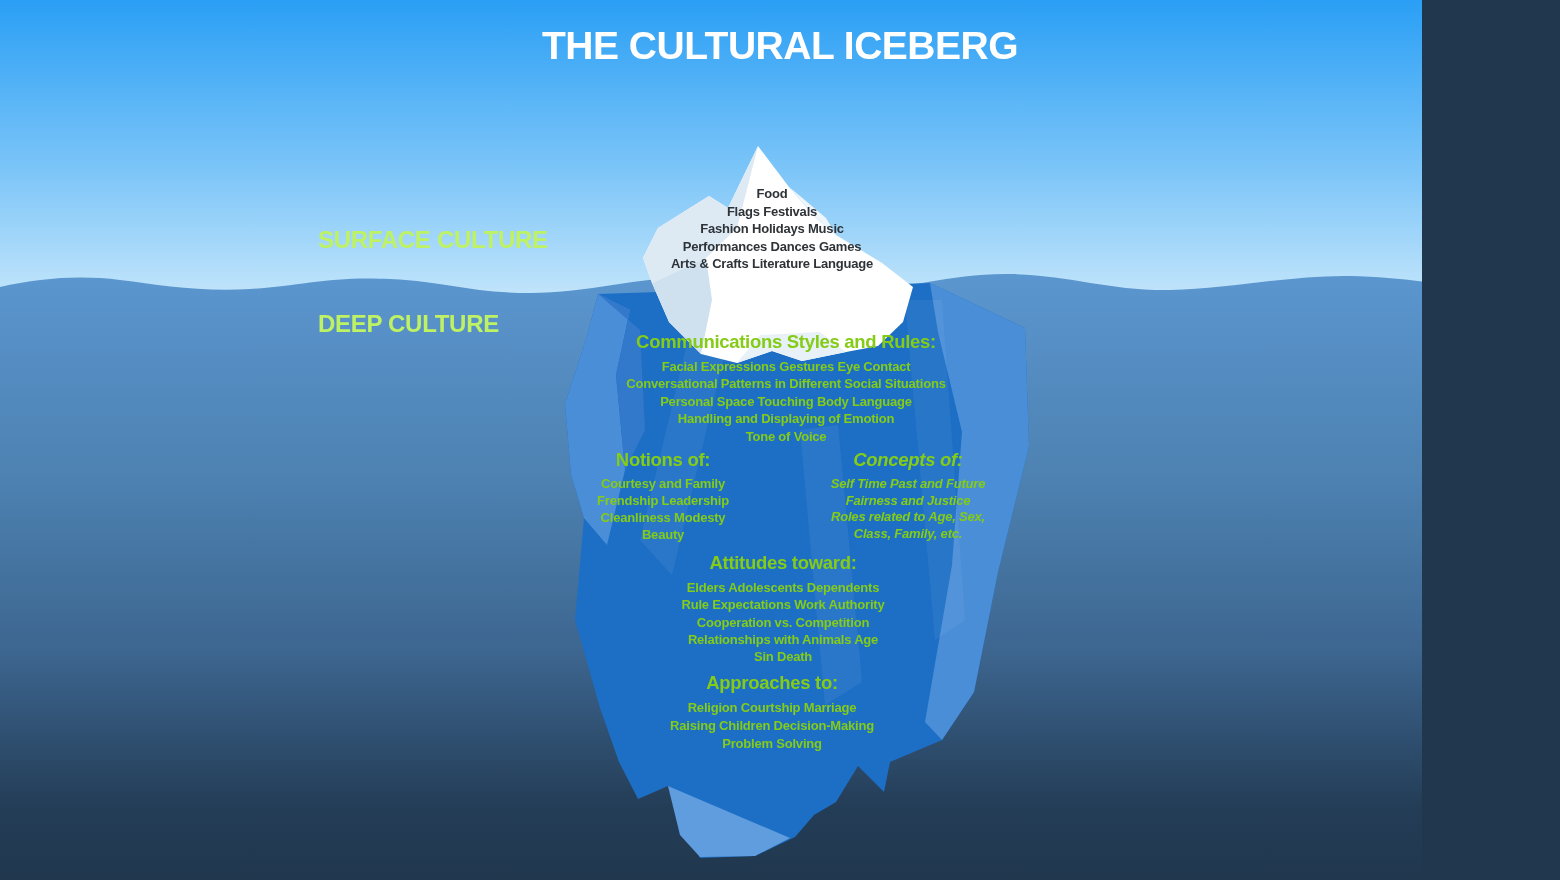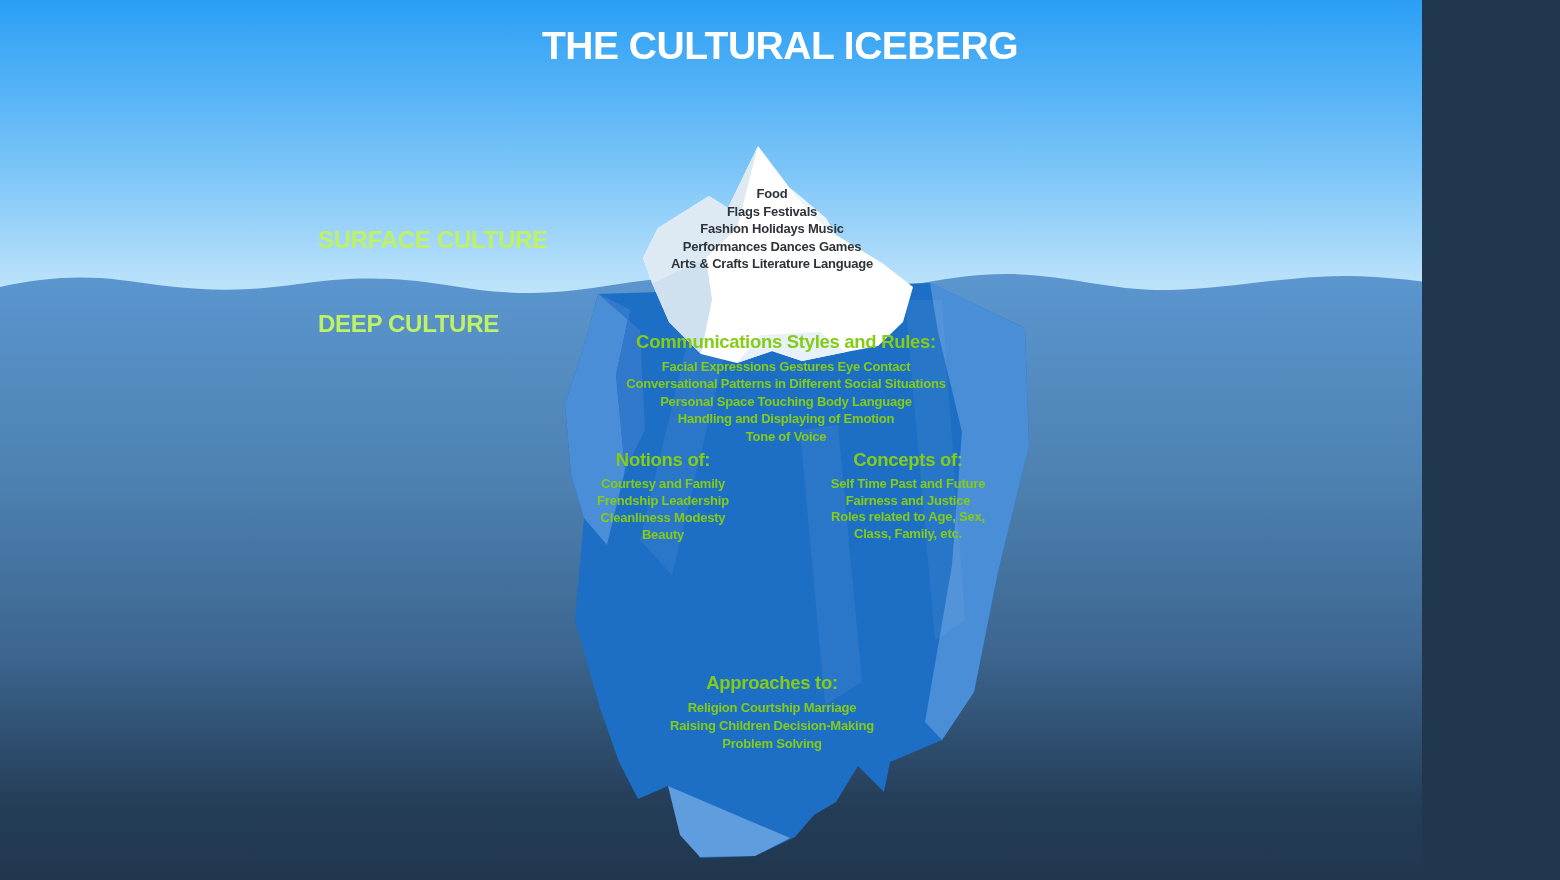--- a/index.html
+++ b/index.html
@@ -35,21 +35,21 @@
   }
   .sec h2{
     margin:0 0 5px 0;font-size:18.5px;font-weight:bold;line-height:22px;letter-spacing:-0.3px;
     white-space:nowrap;
   }
   .sec .line{font-size:13px;font-weight:bold;line-height:17.4px;letter-spacing:-0.2px;}
 
   .sec-comm{top:331px;left:786px;}
   .sec-notions{top:449px;left:663px;}
   .sec-notions .line{line-height:16.9px;}
-  .sec-concepts{top:449px;left:908px;}
+  .sec-concepts{top:449px;left:908px;font-style:italic;}
   .sec-concepts .line{line-height:16.6px;}
   .sec-attitudes{top:552px;left:783px;}
   .sec-attitudes .line{line-height:17.3px;}
   .sec-approaches{top:672px;left:772px;}
   .sec-approaches .line{line-height:18.2px;}
 </style>
 </head>
 <body>
 
 <div class="stage">
@@ -137,20 +137,28 @@
   </section>
 
   <section class="sec sec-concepts">
     <h2>Concepts of:</h2>
     <div class="line">Self  Time   Past and Future</div>
     <div class="line">Fairness and Justice</div>
     <div class="line">Roles related to Age, Sex,</div>
     <div class="line">Class, Family, etc.</div>
   </section>
 
+  <section class="sec sec-attitudes">
+    <h2>Attitudes toward:</h2>
+    <div class="line">Elders   Adolescents   Dependents</div>
+    <div class="line">Rule   Expectations   Work   Authority</div>
+    <div class="line">Cooperation vs. Competition</div>
+    <div class="line">Relationships with Animals   Age</div>
+    <div class="line">Sin   Death</div>
+  </section>
 
   <section class="sec sec-approaches">
     <h2>Approaches to:</h2>
     <div class="line">Religion   Courtship   Marriage</div>
     <div class="line">Raising Children   Decision-Making</div>
     <div class="line">Problem Solving</div>
   </section>
 
 </div>
 

